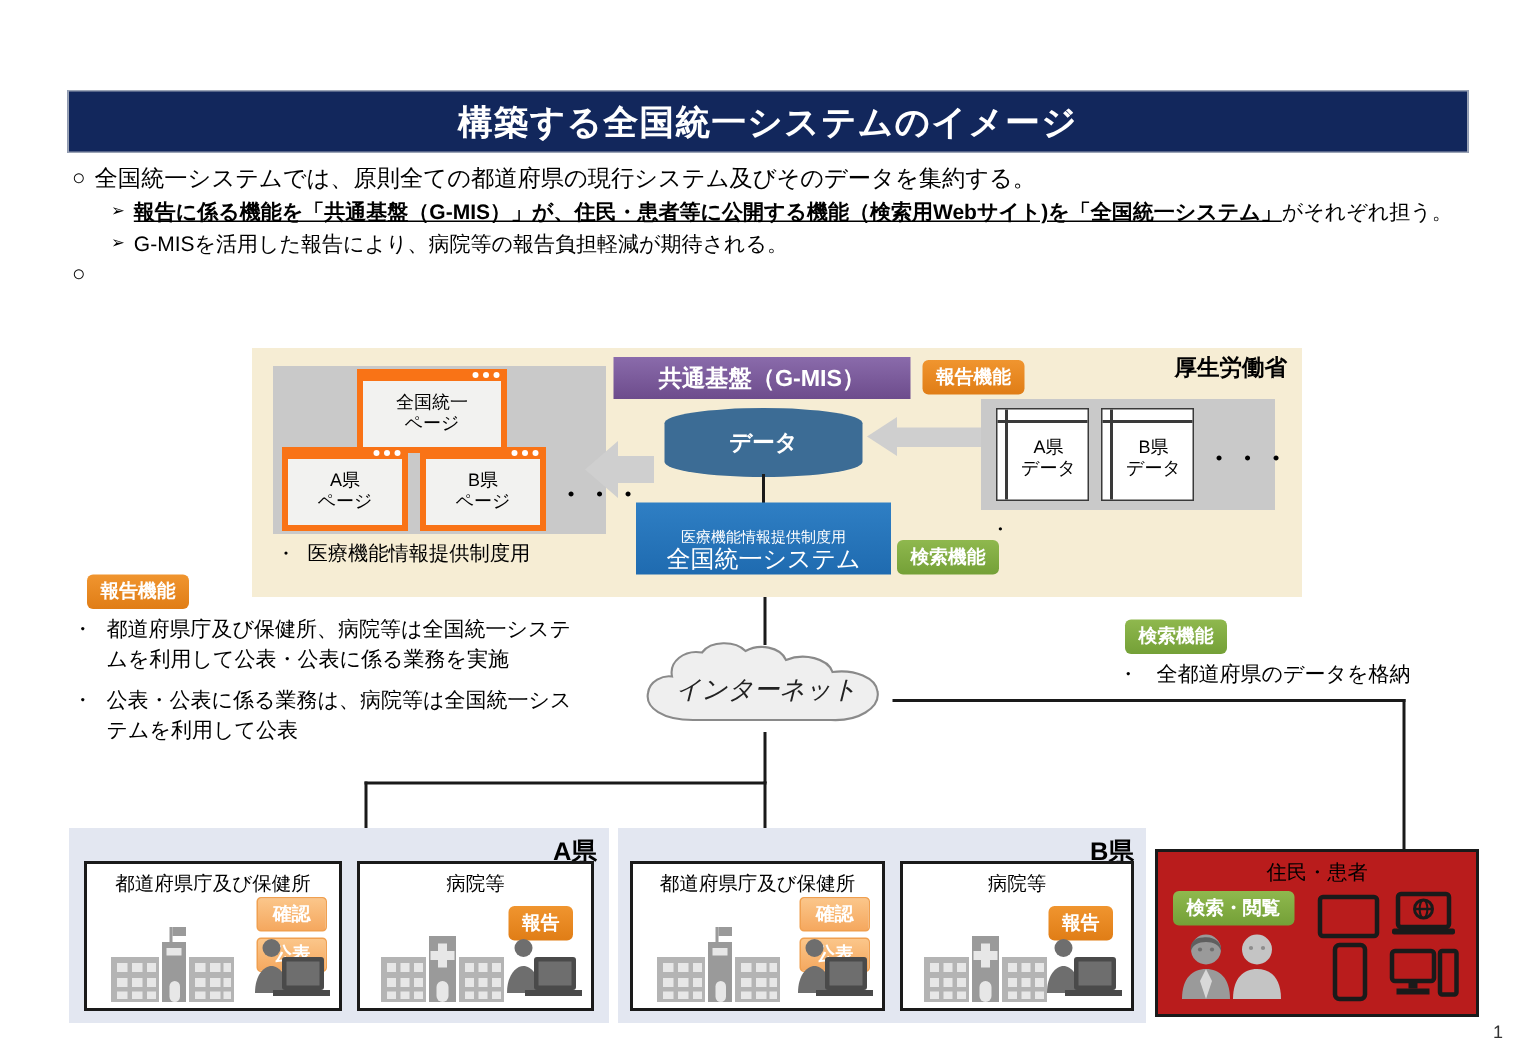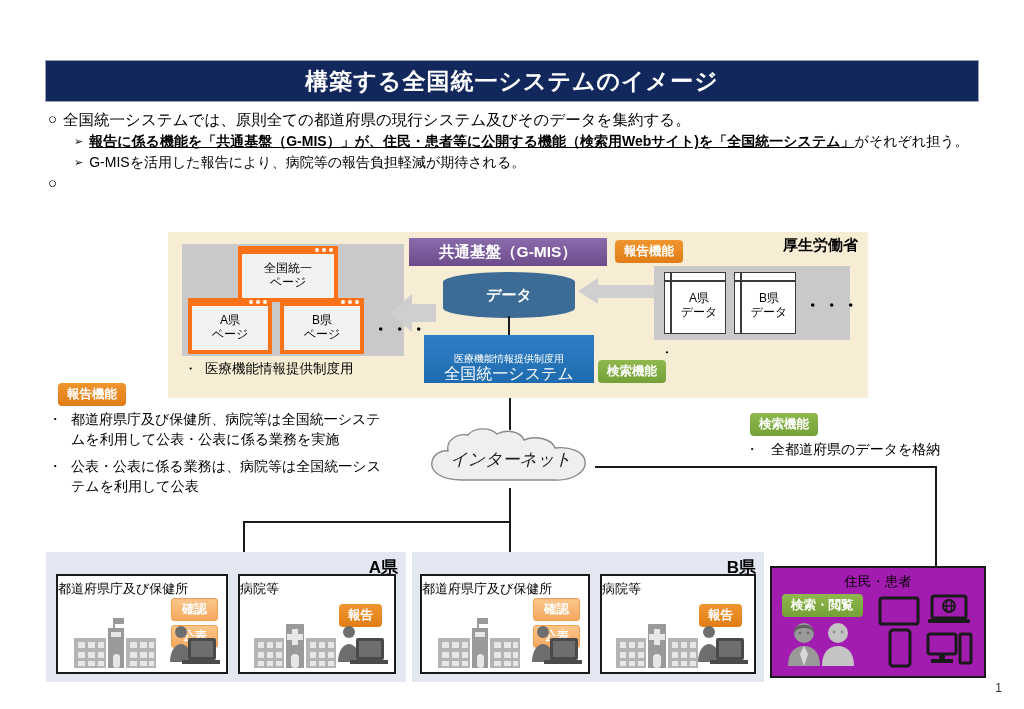--- a/index.html
+++ b/index.html
@@ -223,21 +223,21 @@
   .pref-label {
     position: absolute; right: 8px; top: 4px;
     font-size: 17px; font-weight: bold;
   }
   .inner-box {
     position: absolute; top: 22px; height: 100px;
     background: #fff; border: 2px solid #1a1a1a;
   }
   .ib-title {
     position: absolute; left: 0; right: 0; top: 4px;
-    text-align: left; font-size: 13px; font-weight: 500;
+    text-align: center; font-size: 13px; font-weight: 500;
   }
   .gov-a  { left: 10px; width: 172px; }
   .hos-a  { left: 192px; width: 158px; }
   .gov-b  { left: 8px; width: 170px; }
   .hos-b  { left: 188px; width: 156px; }
 
   .bd-stack { position: absolute; right: 8px; top: 22px; display: flex; flex-direction: column; gap: 4px; }
   .badge-lightorange {
     background: linear-gradient(180deg, #fbc68a 0%, #f5a85f 100%);
     color: #fff; font-size: 12.5px; font-weight: bold;
@@ -246,21 +246,21 @@
   }
   .bd-report-sm { position: absolute; right: 12px; top: 28px; }
 
   .icon-gov  { position: absolute; left: 14px; bottom: 4px; }
   .icon-hos  { position: absolute; left: 12px; bottom: 4px; }
   .icon-pc   { position: absolute; right: 6px; bottom: 4px; }
 
   
   .residents {
     position: absolute; left: 770px; top: 566px; width: 216px; height: 112px;
-    background: #a21caf; border: 2px solid #1a1a1a;
+    background: #b91c1c; border: 2px solid #1a1a1a;
   }
   .res-title {
     position: absolute; left: 0; right: 0; top: 5px;
     text-align: center; font-size: 13.5px; font-weight: 500;
   }
   .bd-browse { position: absolute; left: 10px; top: 26px; }
   .res-people { position: absolute; left: 14px; top: 52px; }
   .res-devices { position: absolute; right: 10px; top: 26px; width: 96px; height: 76px; }
 
   .page-num {

